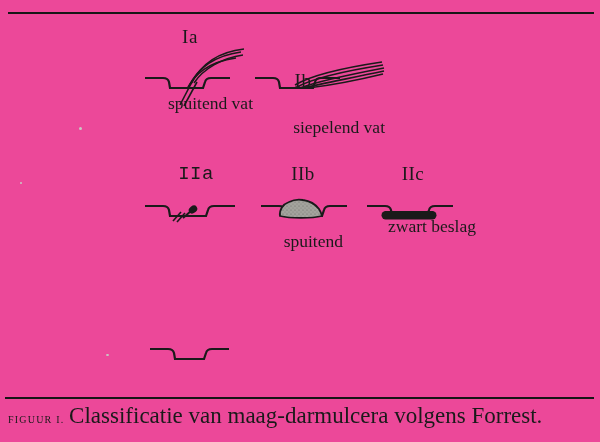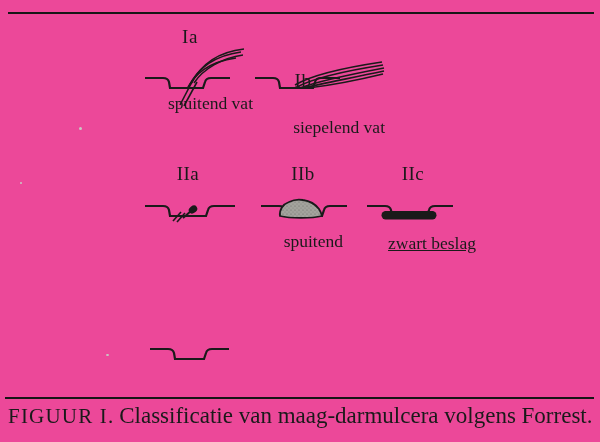--- a/index.html
+++ b/index.html
@@ -23,21 +23,21 @@
   .class-label{
     position:absolute;text-align:right;
     font-size:17.5px;white-space:nowrap;
   }
   .drawing{position:absolute;}
   .figure-caption{
     position:absolute;left:8px;top:403px;width:588px;
     font-size:19px;white-space:nowrap;
   }
   .figure-caption .prefix{
-    font-size:21px;letter-spacing:1.2px;
+    font-size:10px;letter-spacing:1.2px;
   }
   .figure-caption .text{
     font-size:23px;
   }
   .speck{position:absolute;background:#c9c9c4;border-radius:50%;}
 </style>
 </head>
 <body>
 
 <div class="page">
@@ -62,21 +62,21 @@
     <path d="M45,41 C60,32 85,25 132,18" fill="none" stroke="#1a1a1a" stroke-width="1.6"></path>
     <path d="M47,43 C62,35 88,28 133,21" fill="none" stroke="#1a1a1a" stroke-width="1.6"></path>
     <path d="M50,44 C66,38 92,32 134,24" fill="none" stroke="#1a1a1a" stroke-width="1.6"></path>
     <path d="M53,44 C70,40 96,35 134,27" fill="none" stroke="#1a1a1a" stroke-width="1.6"></path>
     <path d="M58,44 C75,42 100,38 133,30" fill="none" stroke="#1a1a1a" stroke-width="1.5"></path>
   </svg>
 
   <div class="class-label" style="left:135px;width:118px;top:93px;">spuitend vat</div>
   <div class="class-label" style="left:265px;width:120px;top:93px;margin-top:24px;">siepelend vat</div>
 
-  <div class="class-header" style="left:148px;top:163px;">IIa</div>
+  <div class="class-header" style="left:156px;top:163px;font-family:Liberation Mono, monospace;">IIa</div>
   <div class="class-header" style="left:263px;top:163px;">IIb</div>
   <div class="class-header" style="left:373px;top:163px;">IIc</div>
 
   <svg class="drawing" style="left:143px;top:199px;" width="95" height="30" viewBox="0 0 95 30">
     <path d="M2,7 H20 Q25,7 26,11 L27,17 H63 L65,11 Q66,7 71,7 H92" fill="none" stroke="#1a1a1a" stroke-width="2.2"></path>
     <path d="M30,22 L38,13" fill="none" stroke="#1a1a1a" stroke-width="1.6"></path>
     <path d="M34,23 L42,14" fill="none" stroke="#1a1a1a" stroke-width="1.6"></path>
     <path d="M40,19 L48,12" fill="none" stroke="#1a1a1a" stroke-width="2"></path>
     <ellipse cx="50" cy="10.5" rx="4.6" ry="3.5" transform="rotate(-38 50 10.5)" fill="#1a1a1a"></ellipse>
   </svg>
@@ -92,21 +92,21 @@
     <path d="M3,9 H21 Q26,9 27,13 L28,19 H64 L66,13 Q67,9 72,9 H89" fill="none" stroke="#1a1a1a" stroke-width="2.2"></path>
     <path d="M22,19 C21,13 25,7 31,5 C35,3 40,2 45,3 C52,4 58,8 61,12 C62.5,14.5 63.5,17 64,19 C54,21.5 32,21.5 22,19 Z" fill="url(#speck)" stroke="#1a1a1a" stroke-width="1.8"></path>
   </svg>
 
   <svg class="drawing" style="left:365px;top:199px;" width="90" height="30" viewBox="0 0 90 30">
     <path d="M2,7 H20 Q25,7 26,11 L27,17 H62 L64,11 Q65,7 70,7 H88" fill="none" stroke="#1a1a1a" stroke-width="2.2"></path>
     <rect x="16.5" y="12" width="55" height="8.5" rx="4.2" fill="#1a1a1a"></rect>
   </svg>
 
   <div class="class-label" style="left:263px;width:80px;top:231px;">spuitend</div>
-  <div class="class-label" style="left:350px;width:126px;top:233px;text-decoration:underline;">zwart beslag</div>
+  <div class="class-label" style="left:350px;width:126px;top:216px;">zwart beslag</div>
 
 
   <svg class="drawing" style="left:148px;top:343px;" width="85" height="26" viewBox="0 0 85 26">
     <path d="M2,6 H20 Q25,6 26,10 L27,16 H56 L58,10 Q59,6 64,6 H81" fill="none" stroke="#1a1a1a" stroke-width="2.2"></path>
   </svg>
 
 
   <div class="speck" style="left:79px;top:127px;width:3px;height:3px;"></div>
   <div class="speck" style="left:20px;top:182px;width:2px;height:2px;"></div>
   <div class="speck" style="left:106px;top:354px;width:3px;height:2px;"></div>

